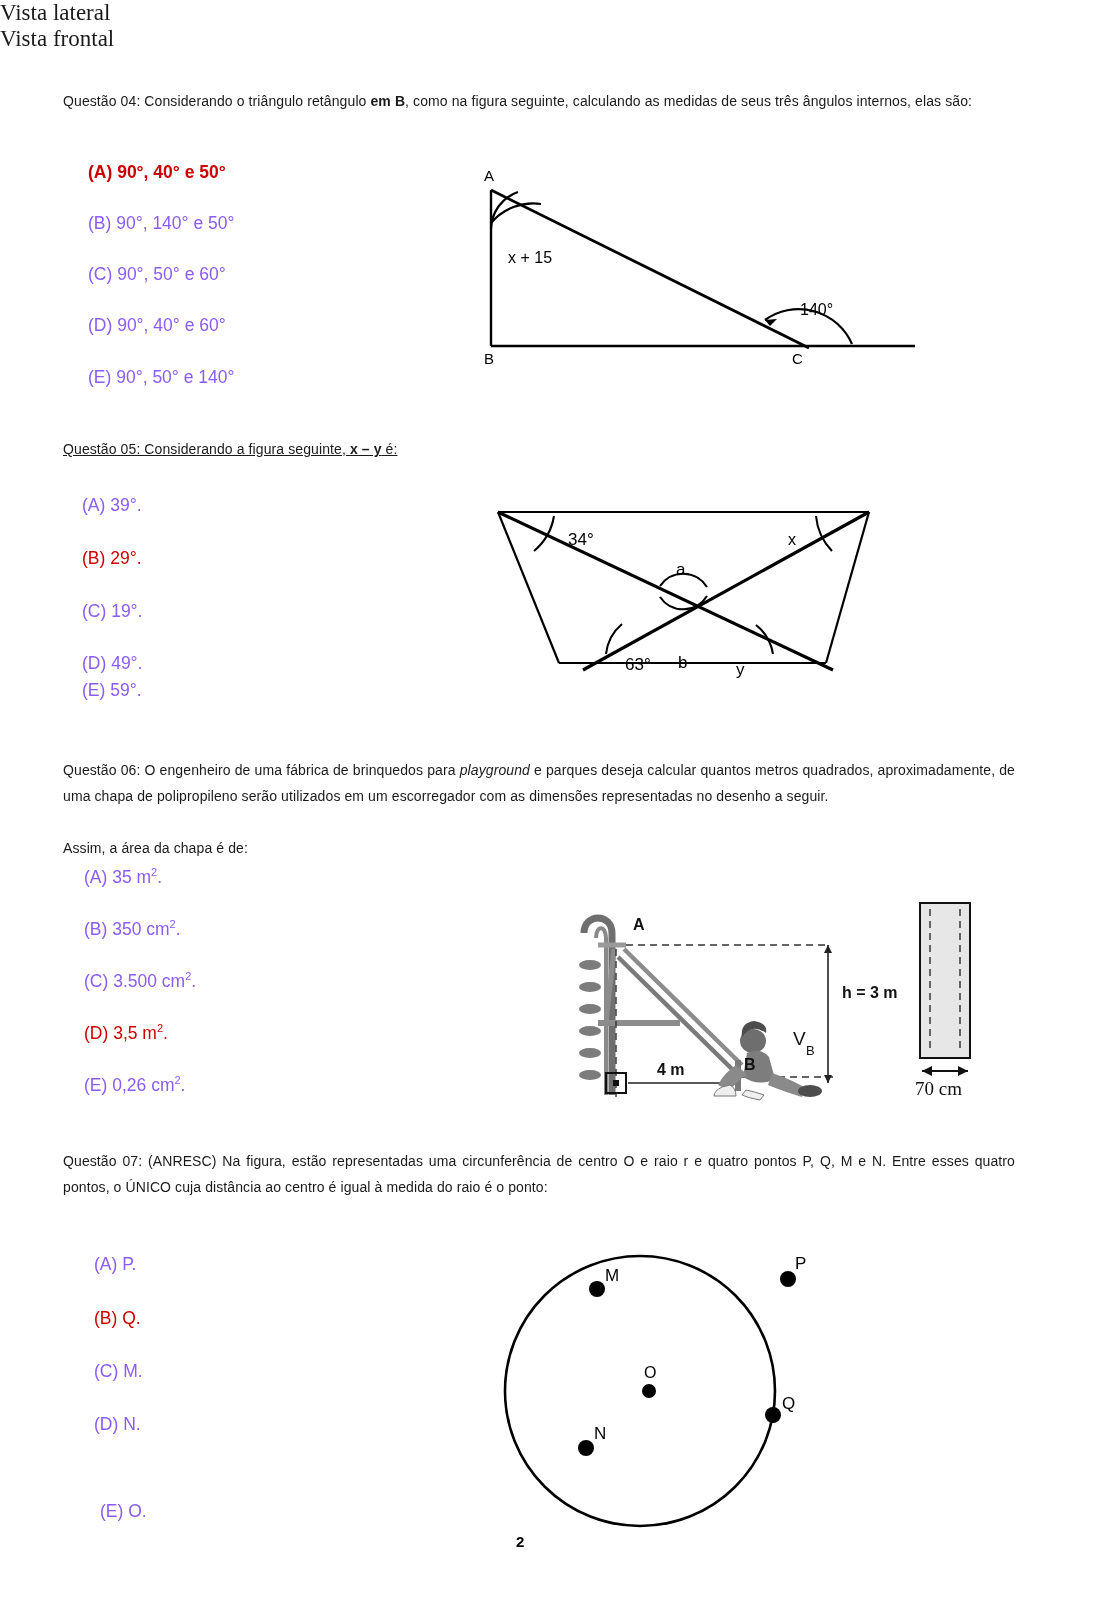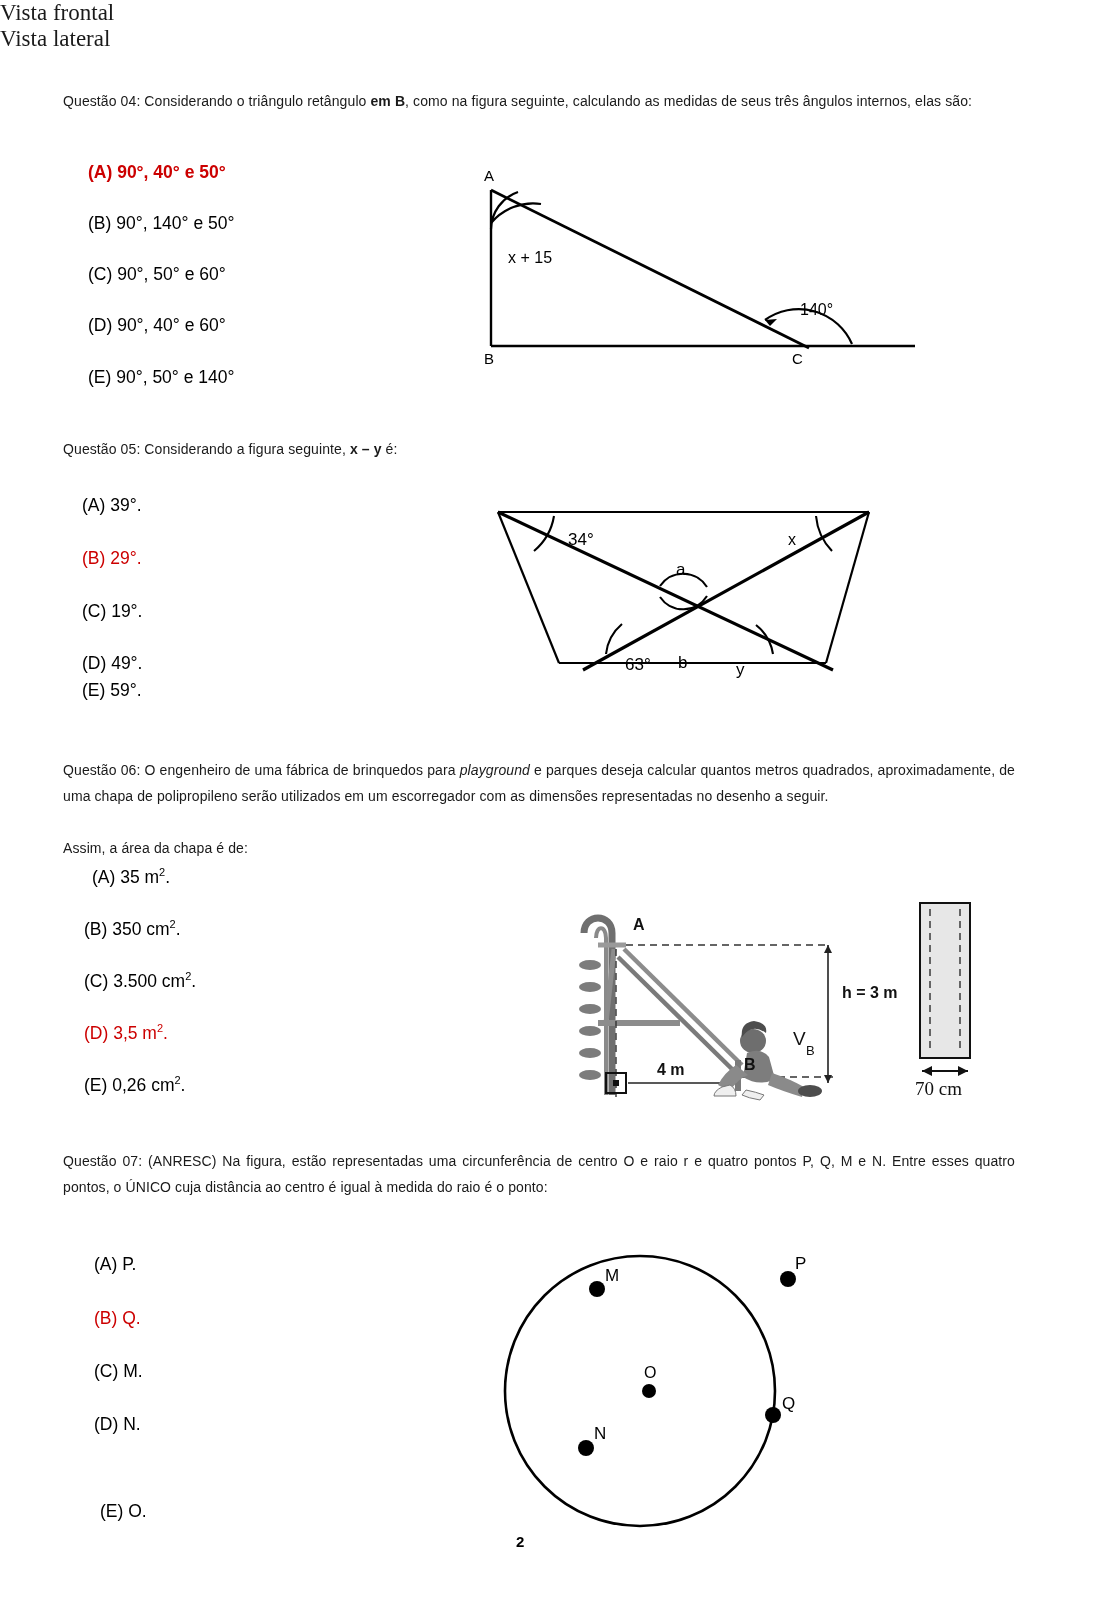--- a/index.html
+++ b/index.html
@@ -29,21 +29,21 @@
     text-align: justify;
     color: #1a1a1a;
     letter-spacing: 0.1px;
   }
   .qtext b { font-weight: bold; }
   .qtext i { font-style: italic; }
   .opt {
     position: absolute;
     font-size: 17.5px;
     line-height: 22px;
-    color: #000000;
+    color: #8b5cf6;
     white-space: nowrap;
   }
   .opt.red { color: #cc0000; }
   .opt sup {
     font-size: 11px;
     vertical-align: super;
     line-height: 0;
   }
   .figbox { position: absolute; }
   svg { display: block; overflow: visible; }
@@ -106,21 +106,21 @@
       <path d="M 300 155 l 12 -1 l -7 7 z" fill="#000"></path>
 
       <text class="fig-label" x="19" y="16">A</text>
       <text class="fig-label" x="19" y="199">B</text>
       <text class="fig-label" x="327" y="199">C</text>
       <text class="fig-label" x="43" y="98" style="font-size:16px;">x + 15</text>
       <text class="fig-label" x="335" y="150" style="font-size:16px;">140°</text>
     </svg>
   </div>
 
-  <div class="qtext" style="left:63px; top:436px; width:952px;">
+  <div class="qtext" style="left:63px; top:436px; width:952px;text-decoration:underline;">
     <span>Questão 05: Considerando a figura seguinte, </span><b>x – y</b><span> é:</span>
   </div>
 
   <div class="opt" style="left:82px; top:494px;">(A) 39°.</div>
   <div class="opt red" style="left:82px; top:547px;">(B) 29°.</div>
   <div class="opt" style="left:82px; top:600px;">(C) 19°.</div>
   <div class="opt" style="left:82px; top:652px;">(D) 49°.</div>
   <div class="opt" style="left:82px; top:679px;">(E) 59°.</div>
 
   <div class="figbox" style="left:488px; top:503px; width:395px; height:175px;">
@@ -148,43 +148,43 @@
       <text class="fig-label" x="137" y="167" style="font-size:17px;">63°</text>
       <text class="fig-label" x="248" y="172" style="font-size:17px;">y</text>
     </svg>
   </div>
 
   <div class="qtext" style="left:63px; top:757px; width:952px;">
     <span>Questão 06: O engenheiro de uma fábrica de brinquedos para </span><i>playground</i><span> e parques deseja calcular quantos metros quadrados, aproximadamente, de uma chapa de polipropileno serão utilizados em um escorregador com as dimensões representadas no desenho a seguir.</span>
   </div>
   <div class="qtext" style="left:63px; top:835px; width:500px; text-align:left;">Assim, a  área da chapa é de:</div>
 
-  <div class="opt" style="left:92px; top:866px;">
+  <div class="opt" style="left:84px; top:866px;">
     <span>(A)</span>
     <span>35 m</span><sup>2</sup><span>.</span>
   </div>
   <div class="opt" style="left:84px; top:918px;">
     <span>(B)</span>
     <span>350 cm</span><sup>2</sup><span>.</span>
   </div>
   <div class="opt" style="left:84px; top:970px;">
     <span>(C)</span>
     <span>3.500 cm</span><sup>2</sup><span>.</span>
   </div>
   <div class="opt red" style="left:84px; top:1022px;">
     <span>(D)</span>
     <span>3,5 m</span><sup>2</sup><span>.</span>
   </div>
   <div class="opt" style="left:84px; top:1074px;">
     <span>(E)</span>
     <span>0,26 cm</span><sup>2</sup><span>.</span>
   </div>
 
+  <div class="serif-title" style="left:627px; top:855px;">Vista lateral</div>
   <div class="serif-title" style="left:873px; top:855px;">Vista frontal</div>
-  <div class="serif-title" style="left:627px; top:855px;">Vista lateral</div>
 
   <div class="figbox" style="left:550px; top:905px; width:490px; height:195px;">
     <svg width="490" height="195" viewBox="0 0 490 195">
 
       <path d="M 34 28 C 34 8 62 8 62 28 L 62 190" fill="none" stroke="#6f6f6f" stroke-width="7"></path>
       <path d="M 46 33 C 46 20 56 20 56 33 L 56 190" fill="none" stroke="#8a8a8a" stroke-width="4"></path>
 
       <g>
         <ellipse cx="40" cy="60" rx="11" ry="5" fill="#7c7c7c"></ellipse>
         <ellipse cx="40" cy="82" rx="11" ry="5" fill="#7c7c7c"></ellipse>

